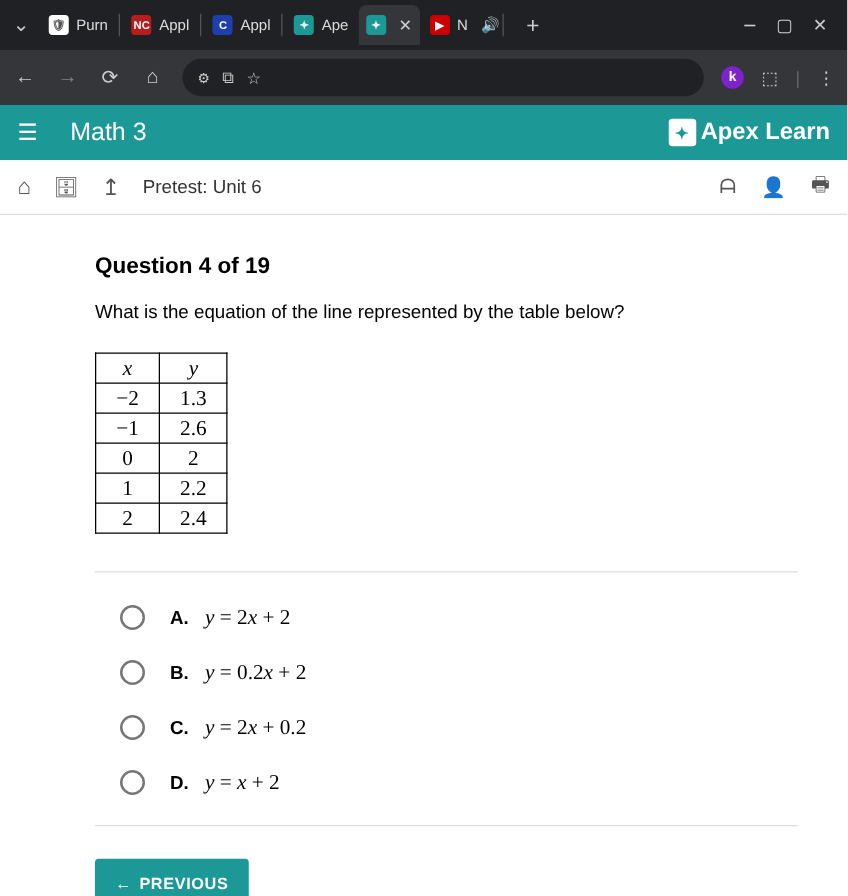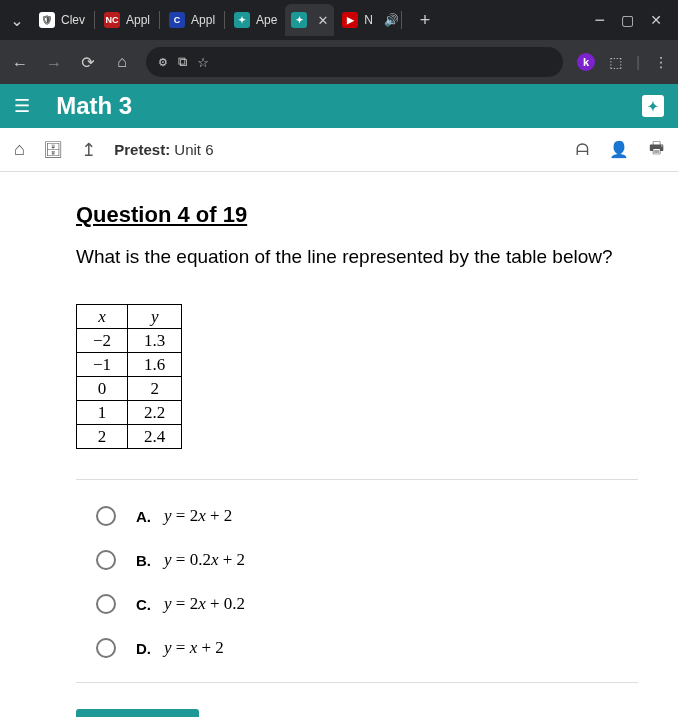--- a/index.html
+++ b/index.html
@@ -20,34 +20,34 @@
 .chrome-url { background: #35363a; height: 44px; display: flex; align-items: center; padding: 0 10px; gap: 14px; }
 .nav-icon { color: #ccc; font-size: 16px; width: 20px; text-align: center; }
 .url-bar { flex: 1; background: #202124; border-radius: 20px; height: 30px; display: flex; align-items: center; padding: 0 12px; color: #ccc; font-size: 13px; gap: 10px; }
 .url-text { flex: 1; overflow: hidden; white-space: nowrap; }
 .url-icons { display: flex; align-items: center; gap: 14px; color: #ccc; font-size: 14px; }
 .k-badge { background: #7e22ce; color: #fff; width: 18px; height: 18px; border-radius: 50%; display: flex; align-items: center; justify-content: center; font-size: 11px; font-weight: bold; }
 
 
 .app-header { background: #1c9896; height: 44px; display: flex; align-items: center; padding: 0 14px; color: #fff; }
 .app-menu { font-size: 18px; margin-right: 26px; }
-.app-title { font-size: 24px; font-weight: 700; }
+.app-title { font-size: 20px; font-weight: 400; }
 .app-brand { margin-left: auto; font-weight: bold; font-size: 19px; display: flex; align-items: center; gap: 4px; }
 .brand-logo { width: 22px; height: 22px; background: #fff; color: #1c9896; border-radius: 3px; display: flex; align-items: center; justify-content: center; font-size: 13px; font-weight: bold; }
 
 .sub-header { background: #fff; height: 44px; display: flex; align-items: center; padding: 0 14px; border-bottom: 1px solid #ddd; gap: 18px; color: #555; }
 .sub-icon { font-size: 18px; }
 .pretest-text { font-size: 15px; color: #333; }
-.pretest-text b { font-weight: bold; }
+.pretest-text b { font-weight: normal; }
 .sub-right { margin-left: auto; display: flex; gap: 20px; align-items: center; }
 
 
 .content { padding: 30px 40px 20px 76px; }
-.q-title { font-size: 22px; font-weight: bold; margin-bottom: 18px; text-decoration: underline; }
-.q-text { font-size: 19px; margin-bottom: 36px; }
+.q-title { font-size: 18px; font-weight: bold; margin-bottom: 18px; }
+.q-text { font-size: 15px; margin-bottom: 24px; }
 
 .xy-table { border-collapse: collapse; margin-bottom: 30px; }
 .xy-table td, .xy-table th { border: 1px solid #000; padding: 0 16px; font-family: 'Times New Roman', serif; font-size: 17px; text-align: center; height: 23px; line-height: 23px; }
 .xy-table th { font-style: italic; font-weight: normal; }
 
 hr.divider { border: 0; border-top: 1px solid #ddd; margin: 0 0 26px 0; }
 
 .options { padding-left: 20px; }
 .option { display: flex; align-items: center; margin-bottom: 24px; cursor: pointer; }
 .radio { width: 20px; height: 20px; border: 2px solid #777; border-radius: 50%; margin-right: 20px; flex-shrink: 0; }
@@ -58,21 +58,21 @@
 .prev-btn { background: #1c9896; color: #fff; border: none; padding: 12px 16px; font-size: 13px; font-weight: bold; border-radius: 3px; display: flex; align-items: center; gap: 6px; margin-top: 18px; cursor: pointer; letter-spacing: 0.5px; }
 </style>
 </head>
 <body>
 
 <div class="chrome-top">
   <div class="tab-drop">⌄</div>
   <div id="tabs-container" style="display: flex; align-items: center;">
       <div class="tab">
         <span class="favicon" style="background: rgb(255, 255, 255); color: rgb(85, 85, 85);">🛡</span>
-        <span>Clev</span>
+        <span>Purn</span>
       </div>
       <div class="tab-sep"></div>
       <div class="tab">
         <span class="favicon" style="background: rgb(185, 28, 28); color: rgb(255, 255, 255);">NC</span>
         <span>Appl</span>
       </div>
       <div class="tab-sep"></div>
       <div class="tab">
         <span class="favicon" style="background: rgb(30, 64, 175); color: rgb(255, 255, 255);">C</span>
         <span>Appl</span>
@@ -117,20 +117,21 @@
     <span style="color:#666;">|</span>
     <span>⋮</span>
   </div>
 </div>
 
 <div class="app-header">
   <span class="app-menu">☰</span>
   <span class="app-title">Math 3</span>
   <span class="app-brand">
     <span class="brand-logo">✦</span>
+    <span>Apex Learn</span>
   </span>
 </div>
 
 <div class="sub-header">
   <span class="sub-icon">⌂</span>
   <span class="sub-icon" style="font-size:16px;">🗄</span>
   <span class="sub-icon">↥</span>
   <span class="pretest-text">
     <b>Pretest:</b>
     <span>Unit 6</span>
@@ -153,21 +154,21 @@
           <th>y</th>
         </tr>
       </thead>
     <tbody id="table-body">
         <tr>
           <td>−2</td>
           <td>1.3</td>
         </tr>
         <tr>
           <td>−1</td>
-          <td>1.6</td>
+          <td>2.6</td>
         </tr>
         <tr>
           <td>0</td>
           <td>2</td>
         </tr>
         <tr>
           <td>1</td>
           <td>2.2</td>
         </tr>
         <tr>

